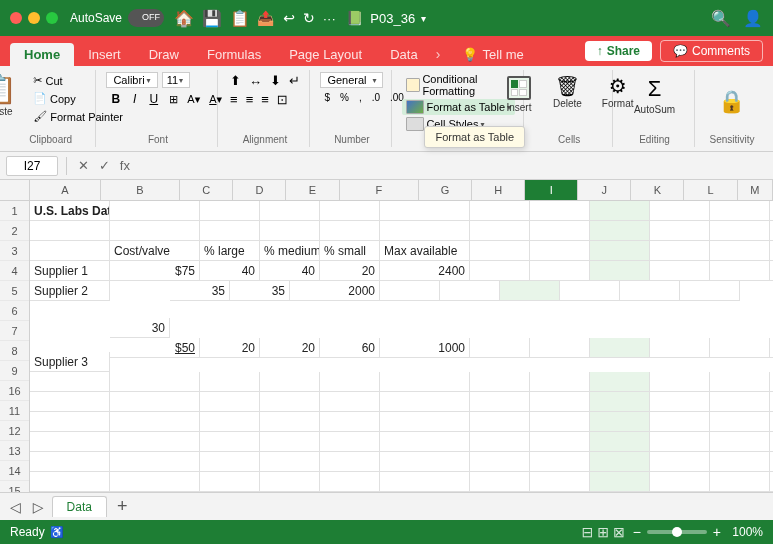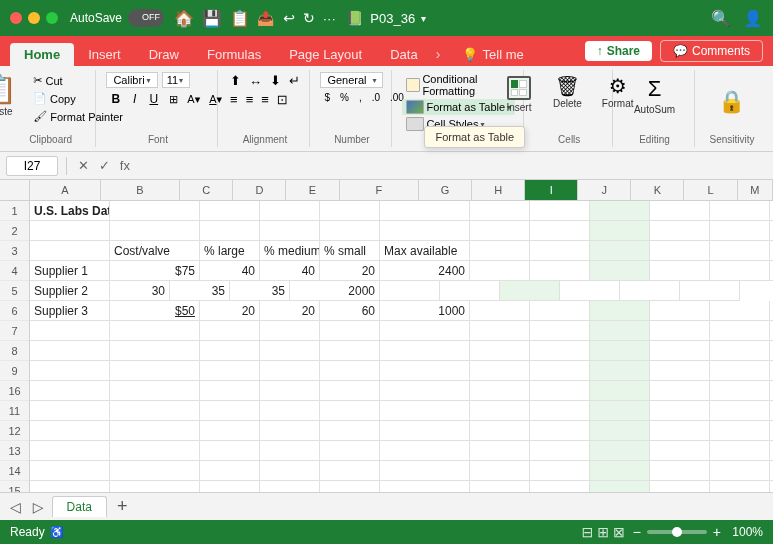--- a/index.html
+++ b/index.html
@@ -515,35 +515,35 @@
             <div class="cell" style="width:60px;"></div>
             <div class="cell selected-col" style="width:60px;"></div>
             <div class="cell" style="width:60px;"></div>
             <div class="cell" style="width:60px;"></div>
             <div class="cell" style="width:60px;"></div>
 
           </div>
 
           <div class="grid-row">
             <div class="cell" style="width:80px;">Supplier 2</div>
-            <div class="cell right" style="width:60px;">30</div>
+            <div class="cell right" style="width:60px;margin-top:37px;">30</div>
             <div class="cell right" style="width:60px;">35</div>
             <div class="cell right" style="width:60px;">35</div>
             <div class="cell right" style="width:90px;">2000</div>
             <div class="cell" style="width:60px;"></div>
             <div class="cell" style="width:60px;"></div>
             <div class="cell selected-col" style="width:60px;"></div>
             <div class="cell" style="width:60px;"></div>
             <div class="cell" style="width:60px;"></div>
             <div class="cell" style="width:60px;"></div>
 
           </div>
 
           <div class="grid-row">
-            <div class="cell" style="width:80px;">Supplier 3</div>
+            <div class="cell" style="width:80px;margin-top:14px;">Supplier 3</div>
             <div class="cell right" style="width:90px;text-decoration:underline;">$50</div>
             <div class="cell right" style="width:60px;">20</div>
             <div class="cell right" style="width:60px;">20</div>
             <div class="cell right" style="width:60px;">60</div>
             <div class="cell right" style="width:90px;">1000</div>
             <div class="cell" style="width:60px;"></div>
             <div class="cell" style="width:60px;"></div>
             <div class="cell selected-col" style="width:60px;"></div>
             <div class="cell" style="width:60px;"></div>
             <div class="cell" style="width:60px;"></div>

